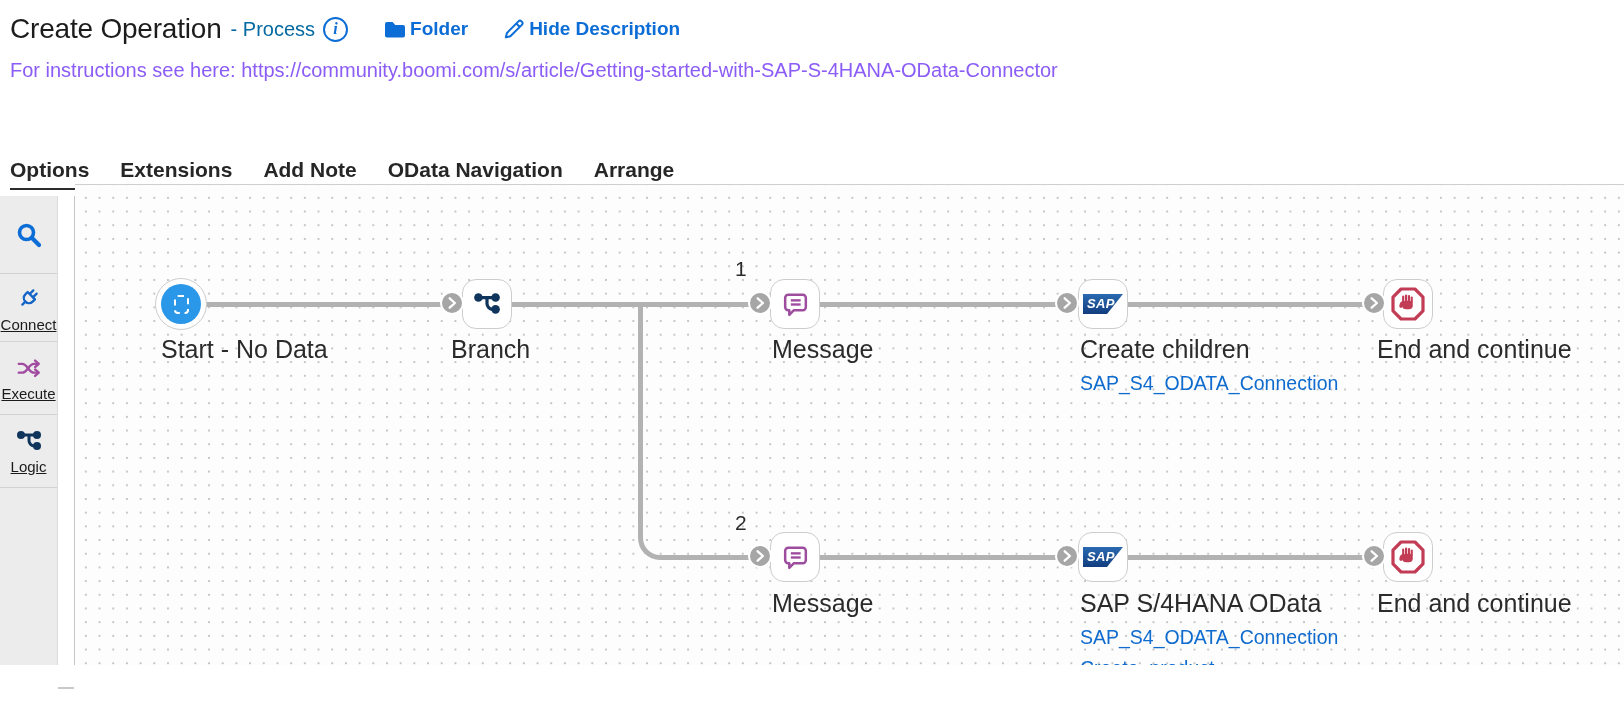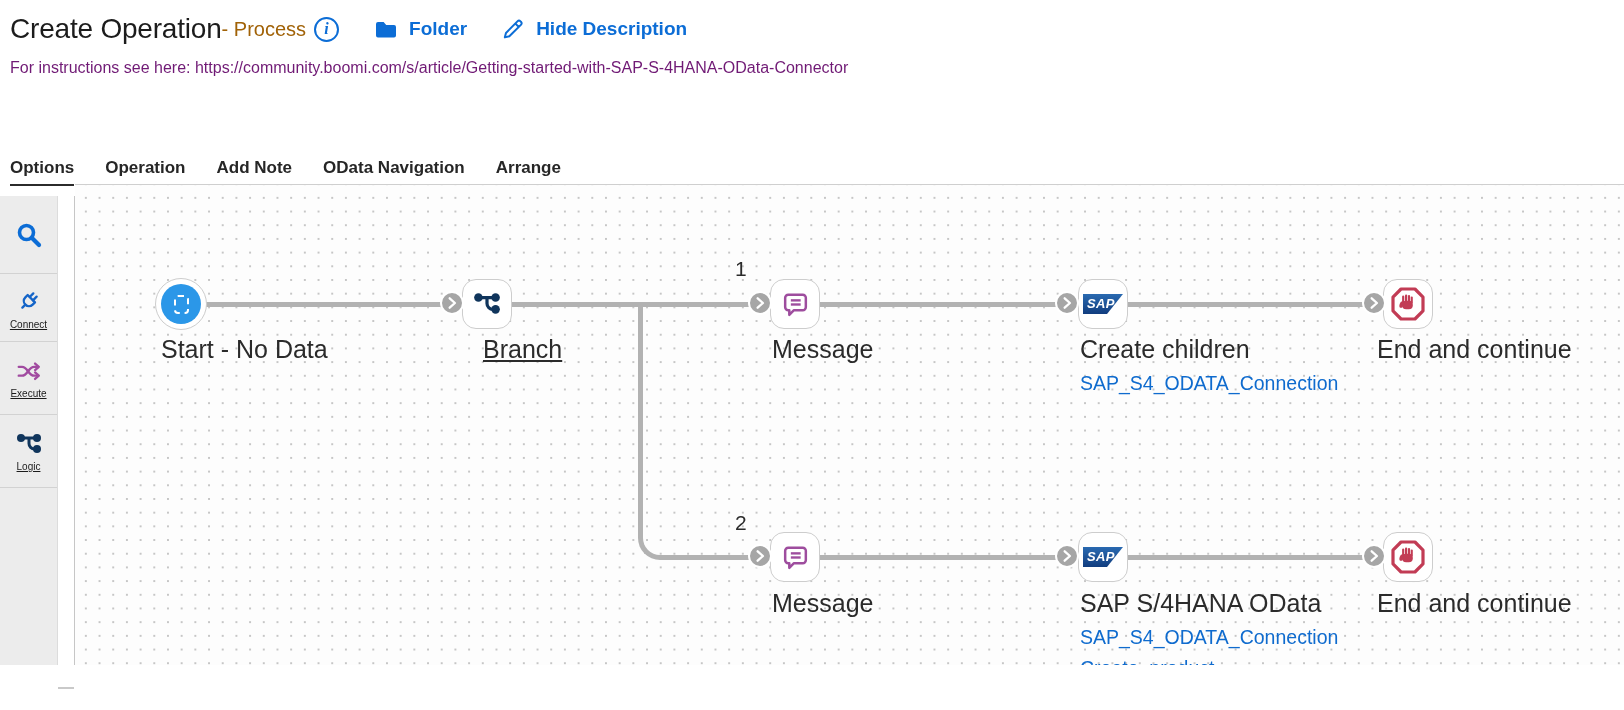--- a/index.html
+++ b/index.html
@@ -3,40 +3,40 @@
 <meta charset="utf-8">
 <style>
   * { margin:0; padding:0; box-sizing:border-box; }
   html,body { width:1624px; height:710px; overflow:hidden; background:#fff;
               font-family:"Liberation Sans","DejaVu Sans",sans-serif; }
   .page { position:relative; width:1624px; height:665px; background:#fff; }
 
   
   .title-row { position:absolute; left:10px; top:13px; display:flex; align-items:center; }
   .page-title { font-size:28px; font-weight:500; color:#1c1c1c; letter-spacing:-0.2px; }
-  .subtitle { font-size:20px; color:#a16207; }
+  .subtitle { font-size:20px; color:#0369a1; margin-left:9px; }
   .info-badge { width:25px; height:25px; border:2px solid #0c6dd6; border-radius:50%;
     display:flex; align-items:center; justify-content:center; margin-left:8px;
     color:#0c6dd6; font-family:"Liberation Serif",serif; font-style:italic;
     font-weight:700; font-size:16px; cursor:pointer; }
-  .hdr-btn { display:flex; align-items:center; gap:12px; margin-left:34px;
+  .hdr-btn { display:flex; align-items:center; gap:4px; margin-left:34px;
     color:#0c6dd6; font-size:19px; font-weight:700; cursor:pointer; }
-  .description { position:absolute; left:10px; top:59px; font-size:16px; color:#701a75; }
+  .description { position:absolute; left:10px; top:59px; font-size:20px; color:#8b5cf6; }
 
   
   .menu-bar { position:absolute; left:10px; top:158px; display:flex; gap:31px; }
-  .menu-item { font-size:17px; font-weight:700; color:#262626; padding-bottom:6px;
+  .menu-item { font-size:21px; font-weight:700; color:#262626; padding-bottom:6px;
     border-bottom:2px solid #2b2b2b; cursor:pointer; }
 
   
   .sidebar { position:absolute; left:0; top:196px; width:58px; bottom:0;
     background:#ececec; border-right:1px solid #dcdcdc; }
   .side-item { display:flex; flex-direction:column; align-items:center; justify-content:center;
     border-bottom:1px solid #d2d2d2; cursor:pointer; }
-  .side-label { font-size:10px; color:#1b1b1b; text-decoration:underline; margin-top:3px; }
+  .side-label { font-size:15px; color:#1b1b1b; text-decoration:underline; margin-top:3px; }
   .gutter { position:absolute; left:58px; top:196px; width:17px; bottom:0;
     background:#fff; border-right:1px solid #c6c6c6; }
   .gutter-divider { position:absolute; left:0; top:491px; width:16px; height:2px; background:#c9c9c9; }
 
   .canvas { position:absolute; left:75px; top:184px; right:0; bottom:0;
     border-top:1px solid #cfcfcf; background-color:#fdfdfd;
     background-image:radial-gradient(#c6c6c6 1.1px, transparent 1.4px);
     background-size:13.7px 13.7px; background-position:4px 6px; overflow:hidden; }
 
   
@@ -90,21 +90,21 @@
         <path d="M4 20.2 l1.2 -4.6 L17.4 3.3 a1.9 1.9 0 0 1 2.7 0 l0.9 0.9 a1.9 1.9 0 0 1 0 2.7 L8.7 19.1 L4 20.2 z M14.8 5.6 l3.8 3.8" fill="none" stroke="#0c6dd6" stroke-width="2.1" stroke-linejoin="round"></path>
       </svg>
       <span>Hide Description</span>
     </span>
   </div>
 
   <div class="description">For instructions see here: https://community.boomi.com/s/article/Getting-started-with-SAP-S-4HANA-OData-Connector</div>
 
   <div class="menu-bar">
     <span class="menu-item">Options</span>
-    <span class="menu-item">Operation</span>
+    <span class="menu-item">Extensions</span>
     <span class="menu-item">Add Note</span>
     <span class="menu-item">OData Navigation</span>
     <span class="menu-item">Arrange</span>
   </div>
 
   <div class="sidebar">
     <div class="side-item" style="height:78px;">
       <svg width="28" height="28" viewBox="0 0 28 28">
         <circle cx="11.5" cy="11.5" r="7" fill="none" stroke="#0c6dd6" stroke-width="3.6"></circle>
         <line x1="17" y1="17" x2="24" y2="24" stroke="#0c6dd6" stroke-width="4.2" stroke-linecap="round"></line>
@@ -167,21 +167,21 @@
     </div>
 
     <div class="shape-card" style="left:387px; top:94px;">
       <svg width="32" height="30" viewBox="0 0 28 28">
         <path d="M6 8 H22 M14 8 v5.5 a5.5 5.5 0 0 0 5.5 5.5 H22" fill="none" stroke="#10355c" stroke-width="3" stroke-linecap="round"></path>
         <circle cx="6" cy="8" r="4" fill="#10355c"></circle>
         <circle cx="22" cy="8" r="4" fill="#10355c"></circle>
         <circle cx="22" cy="19" r="4" fill="#10355c"></circle>
       </svg>
     </div>
-    <div class="shape-label" style="left:408px; top:150px;text-decoration:underline;">Branch</div>
+    <div class="shape-label" style="left:376px; top:150px;">Branch</div>
 
     <div class="branch-number" style="left:660px; top:72px;">1</div>
 
     <div class="arrow-dot" style="left:673px; top:106px;">
       <svg width="14" height="14" viewBox="0 0 24 24">
         <polyline points="8,4 17,12 8,20" fill="none" stroke="#fff" stroke-width="4" stroke-linecap="round" stroke-linejoin="round"></polyline>
       </svg>
     </div>
 
     <div class="shape-card" style="left:695px; top:94px;">

